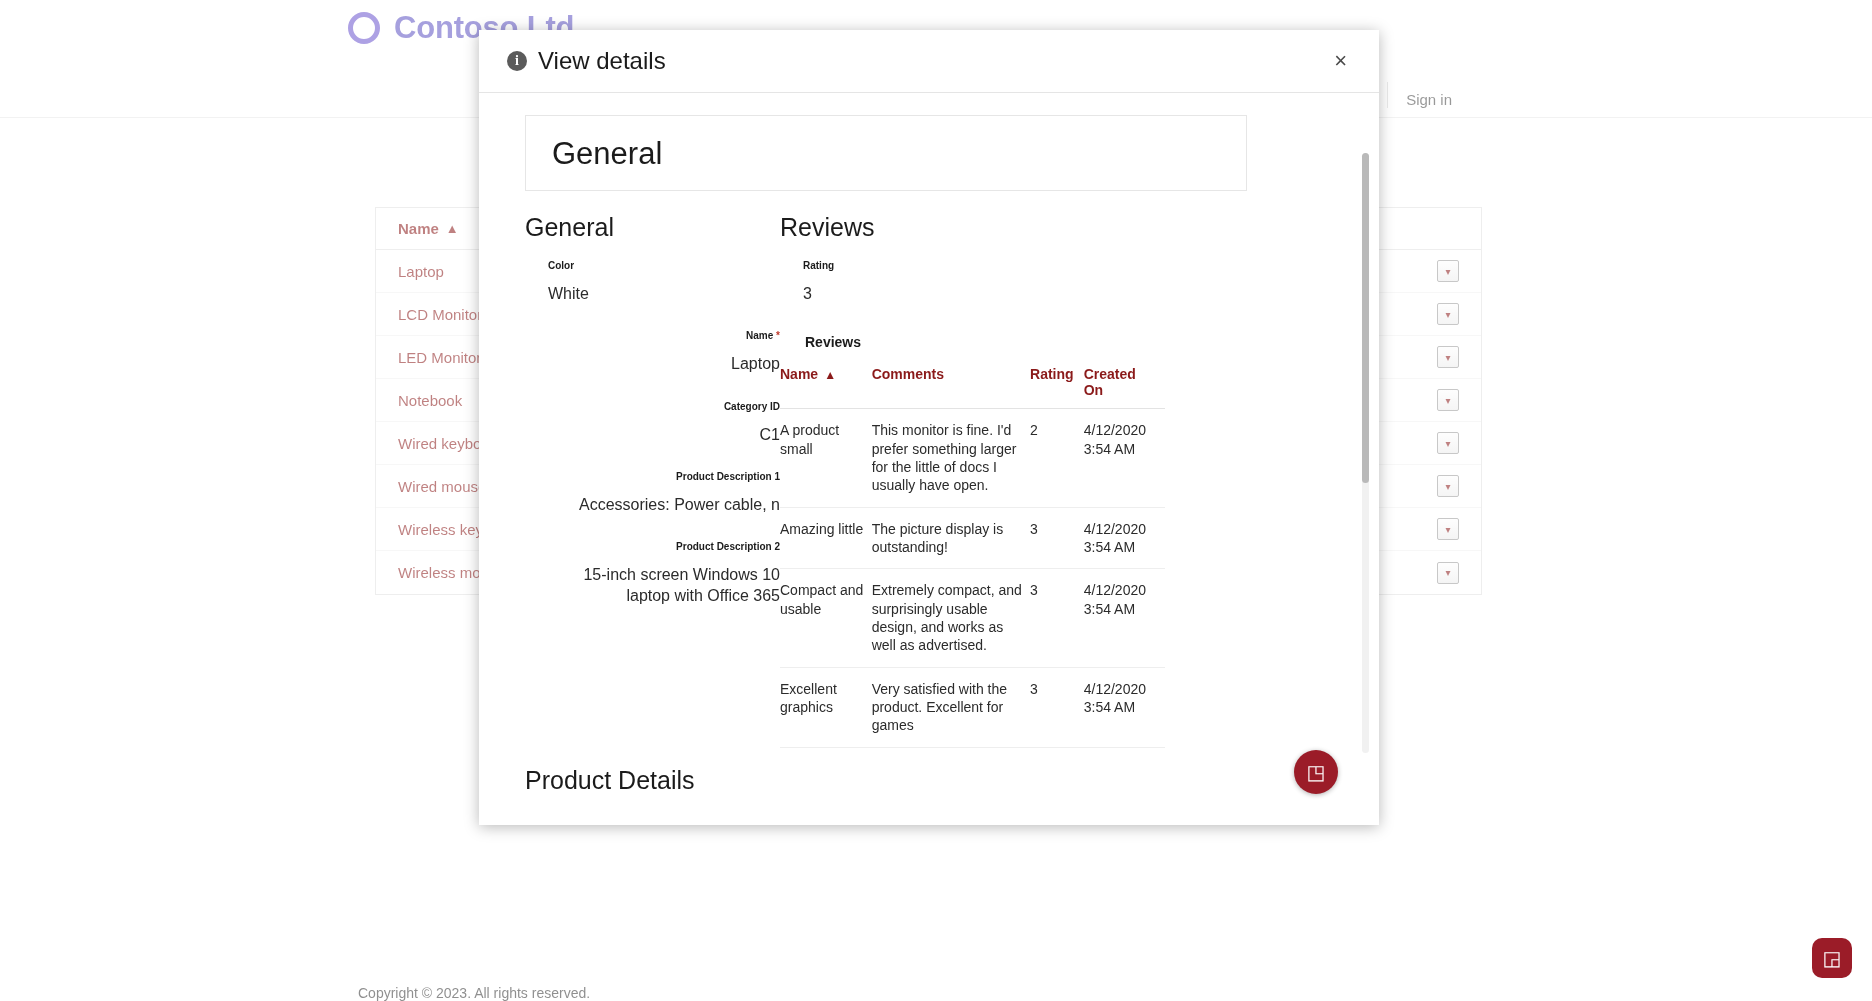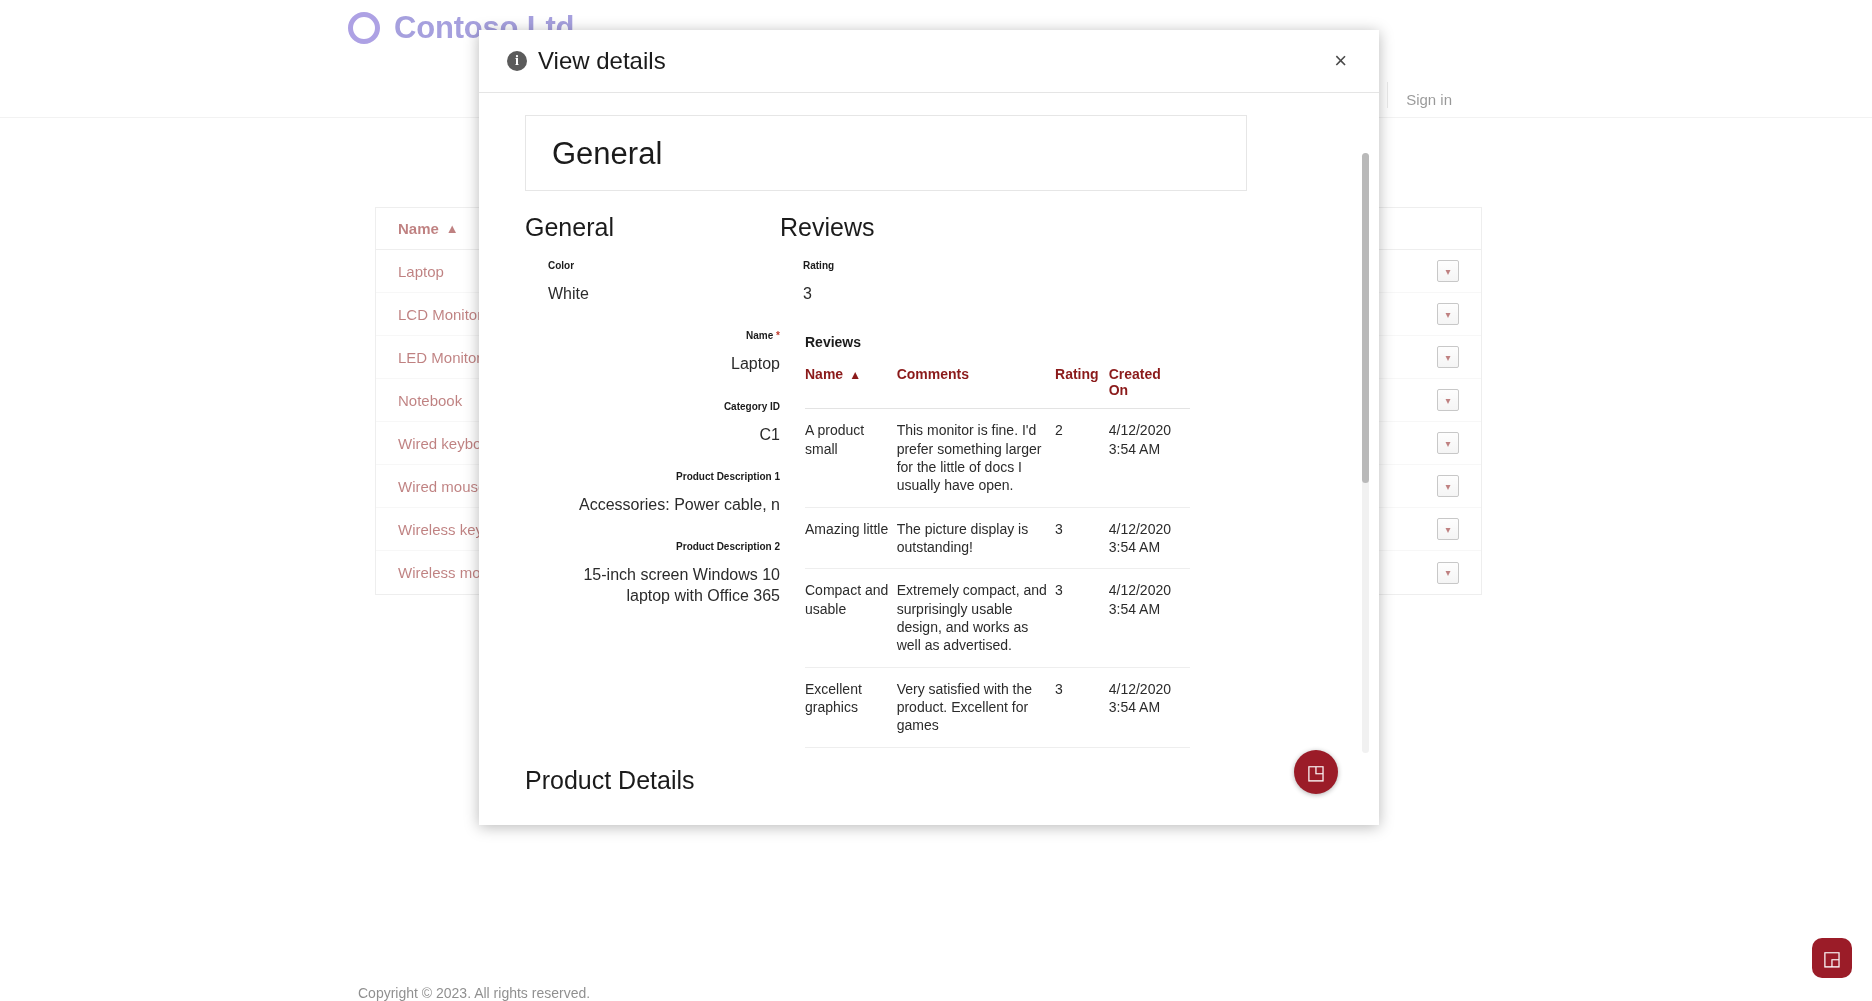--- a/index.html
+++ b/index.html
@@ -166,21 +166,21 @@
   }
   .req { color: #c0392b; font-weight: 700; }
   .field-value { font-size: 16px; color: #2b2b2b; line-height: 1.33; }
 
   
   #reviews-sub-label {
     font-size: 14px; font-weight: 700; color: #1b1b1b;
     margin: 0 0 16px 25px;
   }
   #reviews-table {
-    margin-left: 25px; width: 385px;
+    width: 385px;
     border-collapse: collapse;
   }
   #reviews-table th {
     text-align: left; font-size: 14px; font-weight: 700;
     color: #8b1a1a; padding: 0 8px 10px 0;
     border-bottom: 1px solid #e3e3e3;
     vertical-align: top;
   }
   #reviews-table th .sort-arrow { color: #8b1a1a; margin-left: 6px; font-size: 12px; }
   #reviews-table td {

